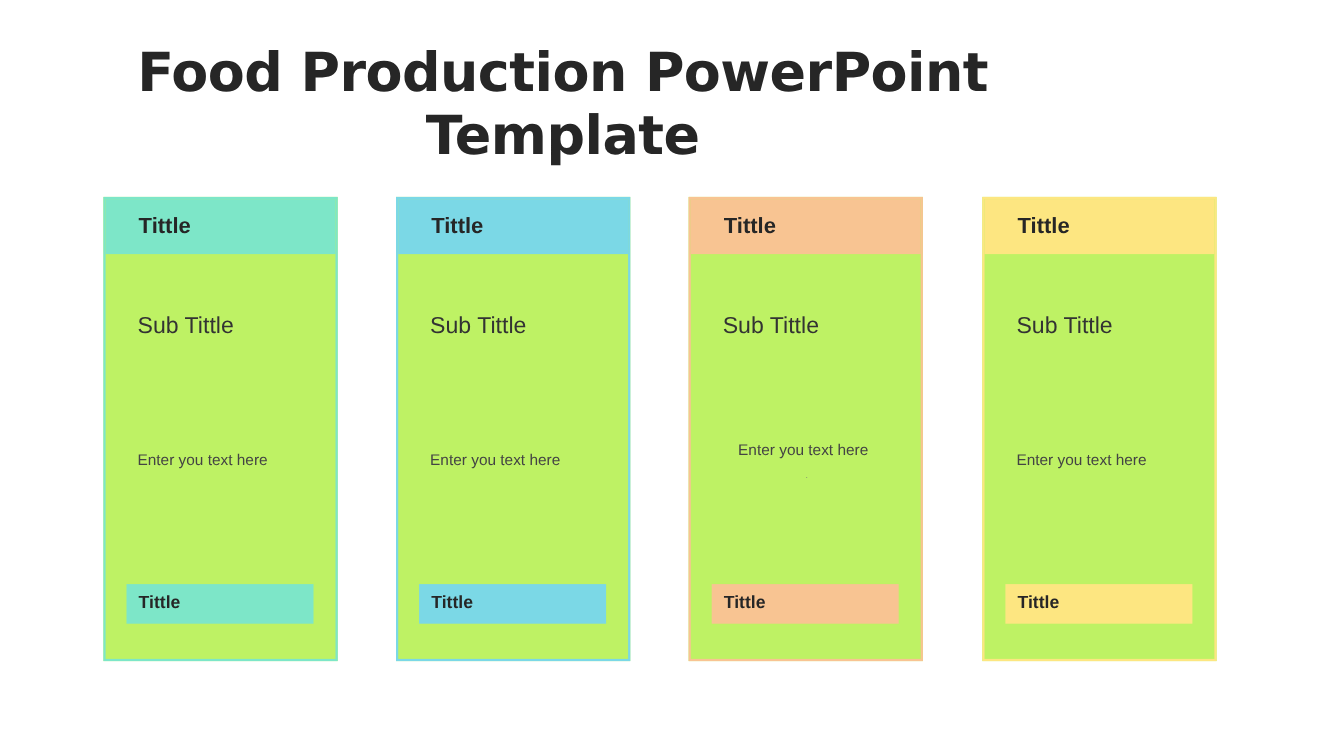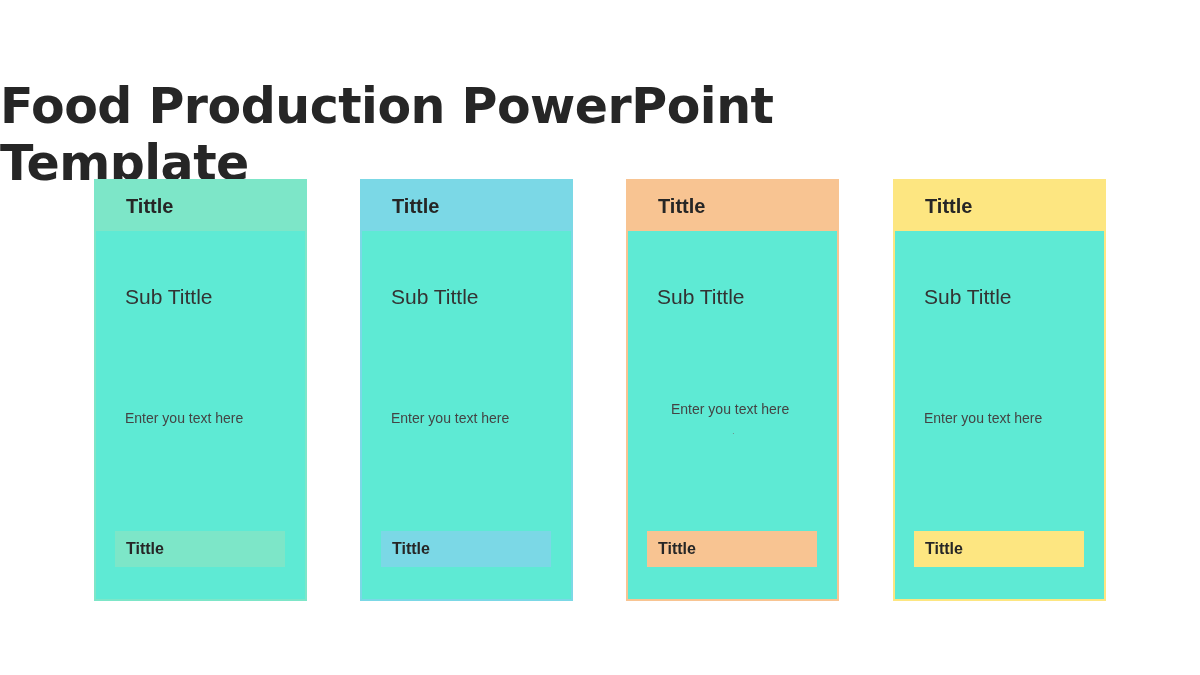--- a/index.html
+++ b/index.html
@@ -1,18 +1,18 @@
 <!DOCTYPE html>
 <html><head>
 <meta charset="utf-8">
 <style>
   html, body { margin:0; padding:0; }
   body { width:1200px; height:675px; background:#ffffff; position:relative; overflow:hidden; font-family:"Liberation Sans", sans-serif; }
-  .title { position:absolute; left:0; top:38px; width:1023px; text-align:left; font-family:"DejaVu Sans", sans-serif; font-weight:bold; font-size:49px; color:#262626; letter-spacing:-0.5px;margin-top:40px; }
-  .card { position:absolute; top:179px; width:209px; height:418px; border:2px solid; background:#5eead4; box-sizing:content-box;text-decoration:underline; }
+  .title { position:absolute; left:0; top:38px; width:1023px; text-align:center; font-family:"DejaVu Sans", sans-serif; font-weight:bold; font-size:49px; color:#262626; letter-spacing:-0.5px; }
+  .card { position:absolute; top:179px; width:209px; height:418px; border:2px solid; background:#bef264; box-sizing:content-box;text-decoration:underline; }
   .card-head { position:absolute; left:0; top:0; right:0; height:50px; }
   .card-head span { position:absolute; left:30px; top:14px; font-weight:bold; font-size:20px; color:#262626; }
   .sub { position:absolute; left:29px; top:104px; font-size:21px; color:#333; }
   .body-text { position:absolute; left:29px; top:229px; font-size:14px; color:#444; }
   .foot { position:absolute; left:19px; top:350px; width:170px; height:36px; }
   .foot span { position:absolute; left:11px; top:9px; font-weight:bold; font-size:16px; color:#262626; }
   .dot { position:absolute; left:104px; top:248px; font-size:8px; color:#777; }
 </style>
 </head>
 <body>

